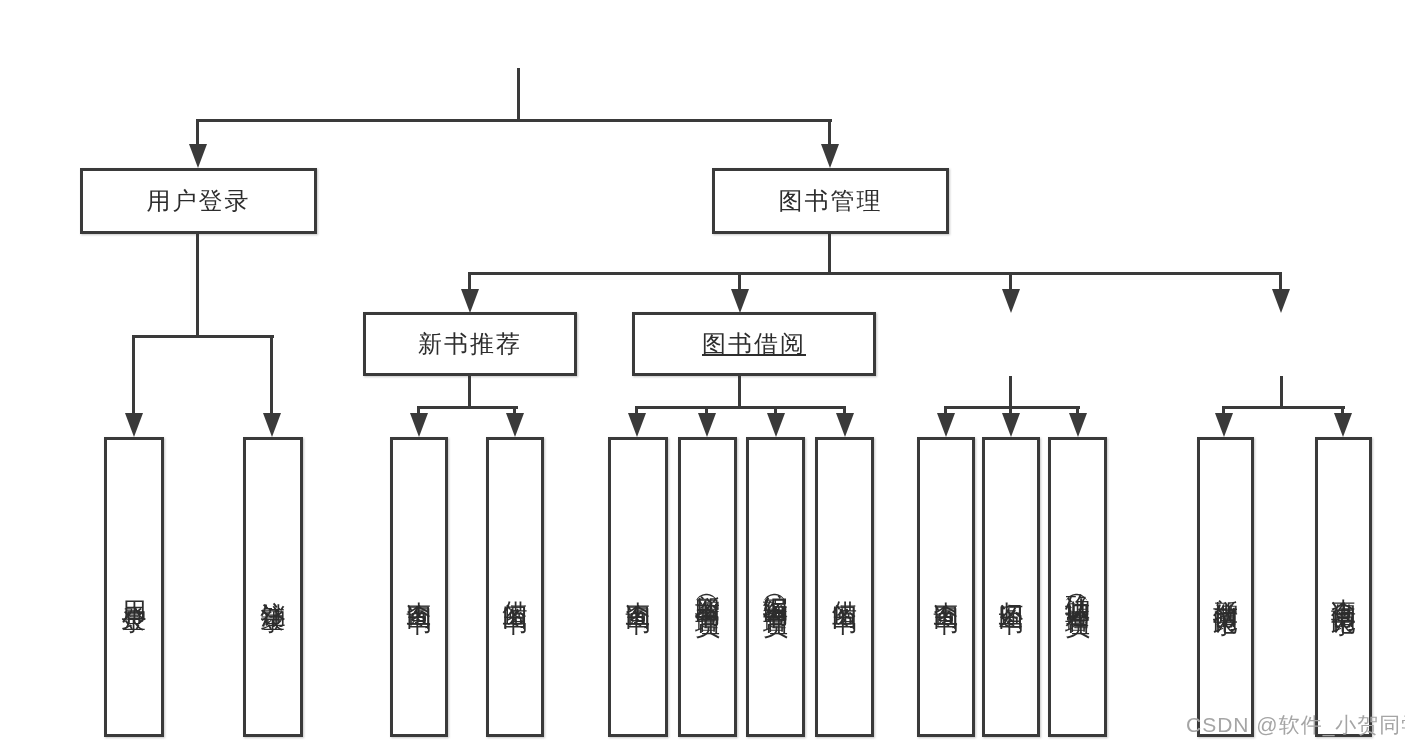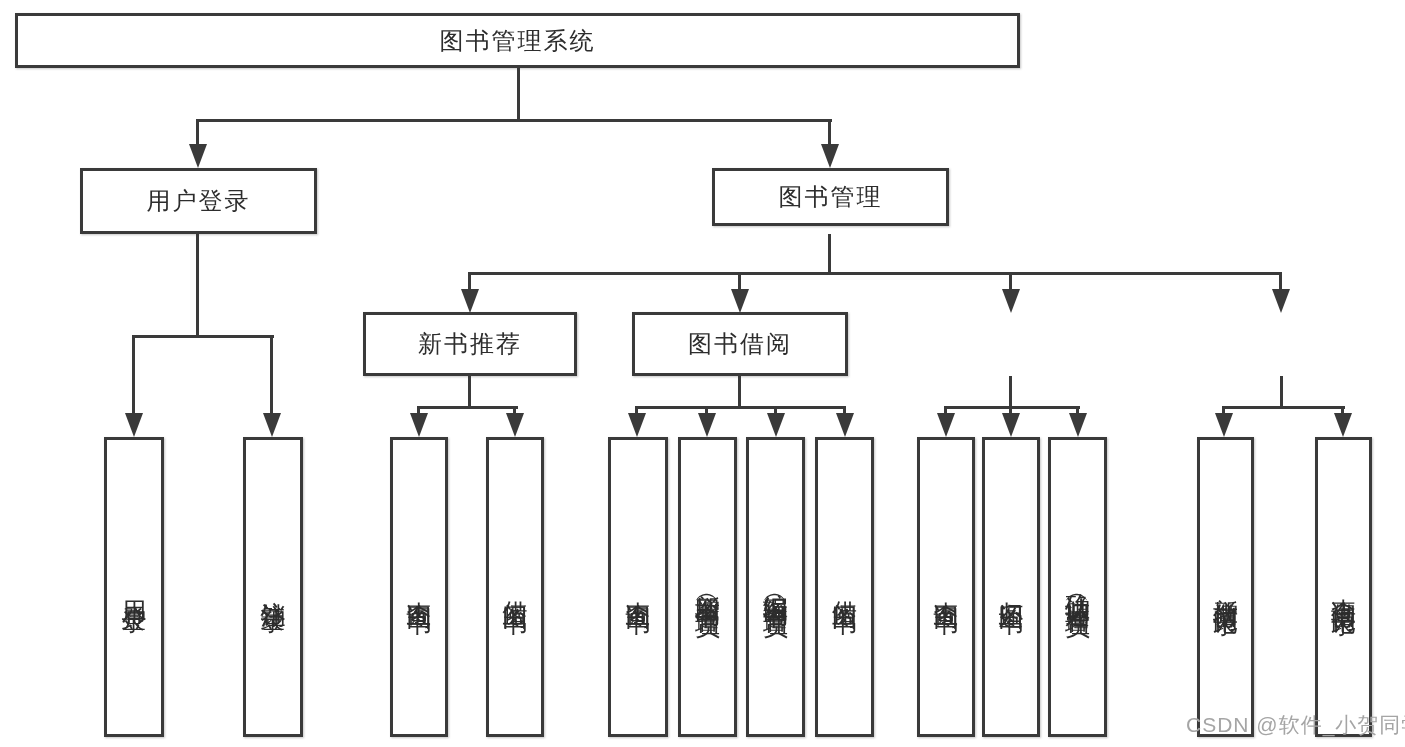--- a/index.html
+++ b/index.html
@@ -64,35 +64,32 @@
     white-space: nowrap;
     z-index: 10;
     letter-spacing: 1px;
   }
 </style>
 </head>
 <body>
 
 <div id="stage" style="--line: #3a3a3a; --text: #2d2d2d; --bg: #ffffff; --wm: #a5a5a5;">
 
-  <div class="node" style="left:15px; top:13px; width:1005px; height:55px;">
-    <span class="lbl">图书管理系统</span>
-  </div>
 
   <div class="node" style="left:80px; top:168px; width:237px; height:66px;">
     <span class="lbl">用户登录</span>
   </div>
-  <div class="node" style="left:712px; top:168px; width:237px; height:58px;">
+  <div class="node" style="left:712px; top:168px; width:237px; height:66px;">
     <span class="lbl">图书管理</span>
   </div>
 
   <div class="node" style="left:363px; top:312px; width:214px; height:64px;">
     <span class="lbl">新书推荐</span>
   </div>
-  <div class="node" style="left:632px; top:312px; width:216px; height:64px;">
+  <div class="node" style="left:632px; top:312px; width:244px; height:64px;text-decoration:underline;">
     <span class="lbl">图书借阅</span>
   </div>
 
   <div class="node leaf" style="left:104px; top:437px; width:60px; height:300px;">
     <span class="lbl-v">用户登录</span>
   </div>
   <div class="node leaf" style="left:243px; top:437px; width:60px; height:300px;">
     <span class="lbl-v">注销登录</span>
   </div>
 

